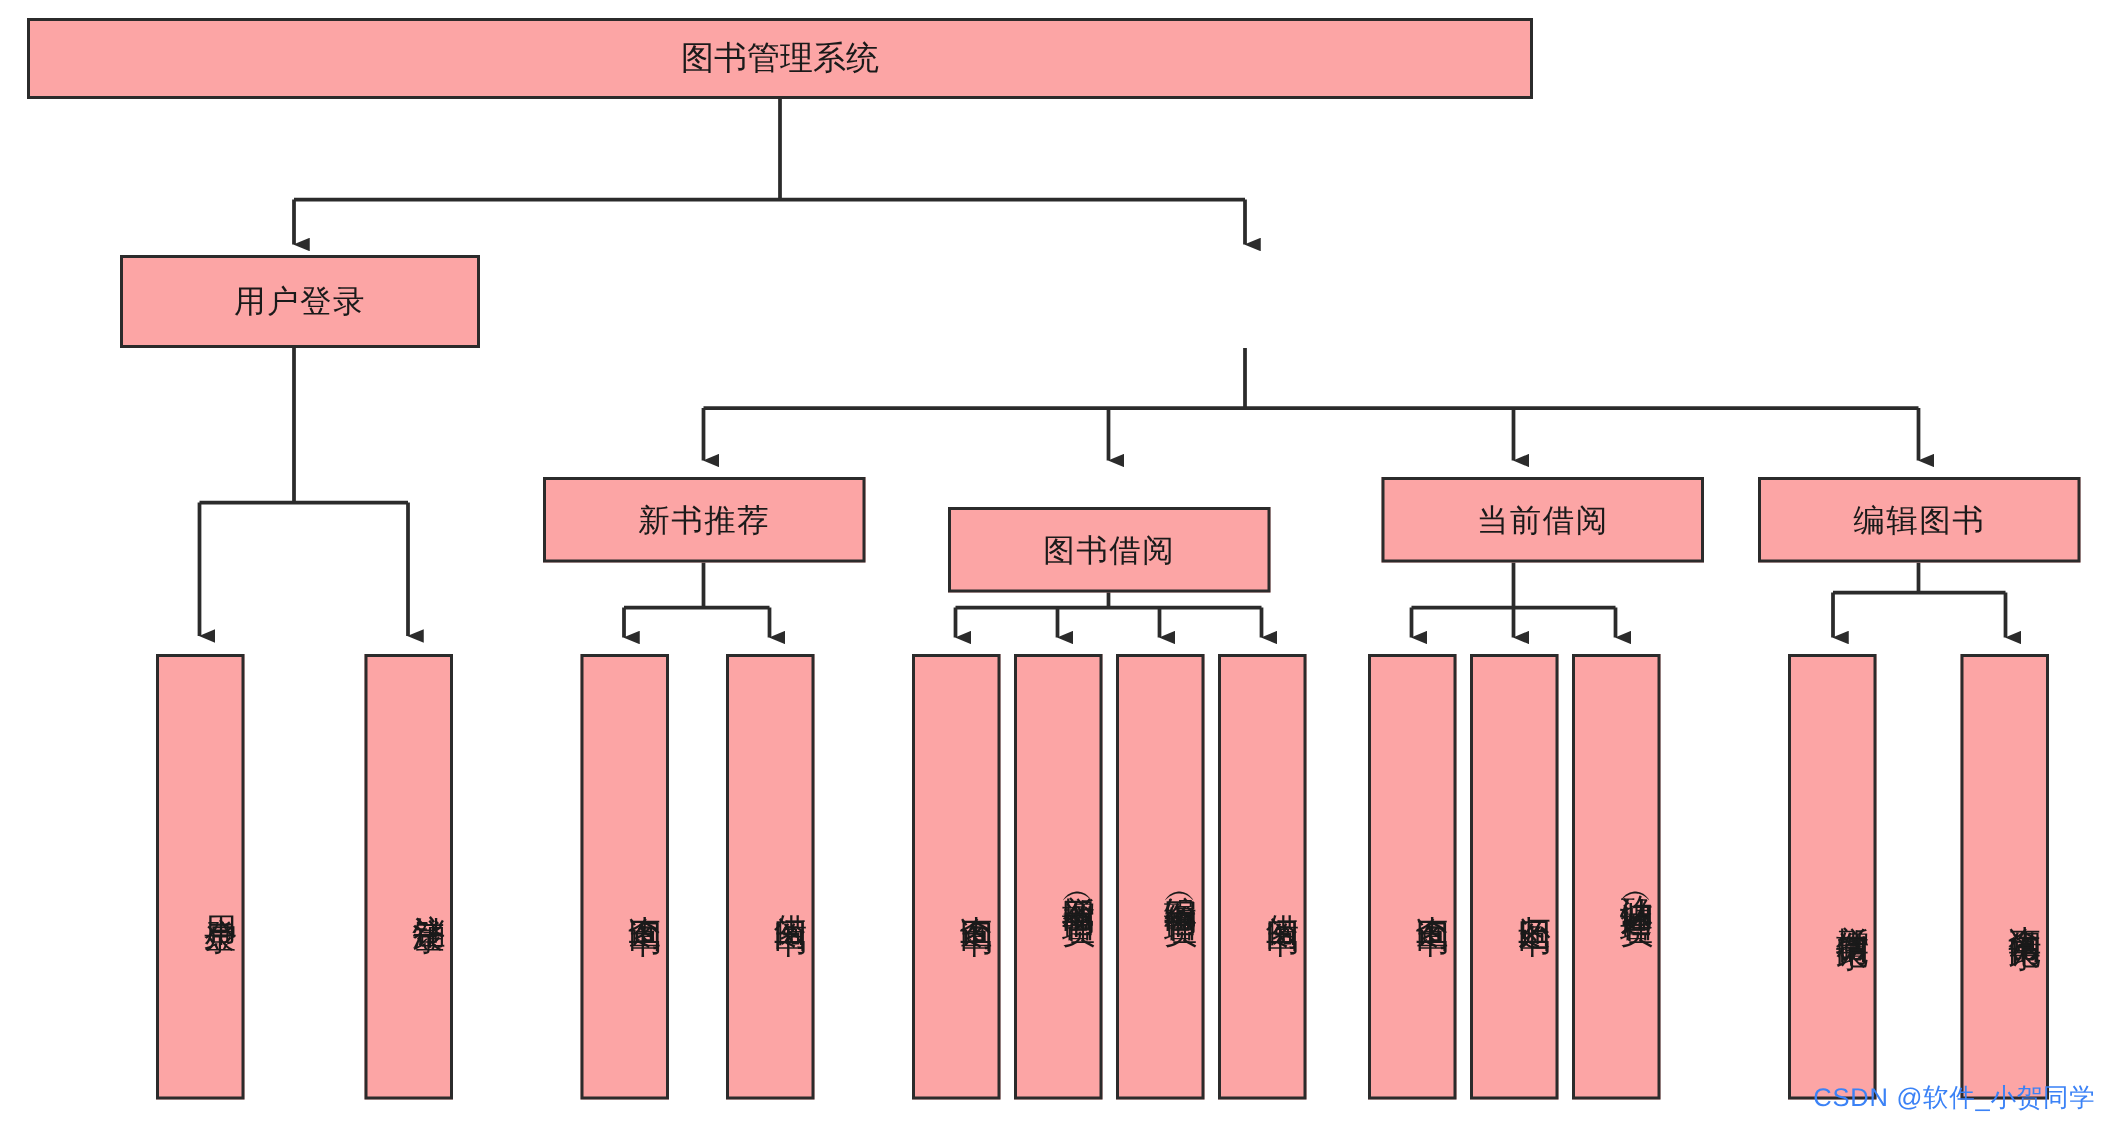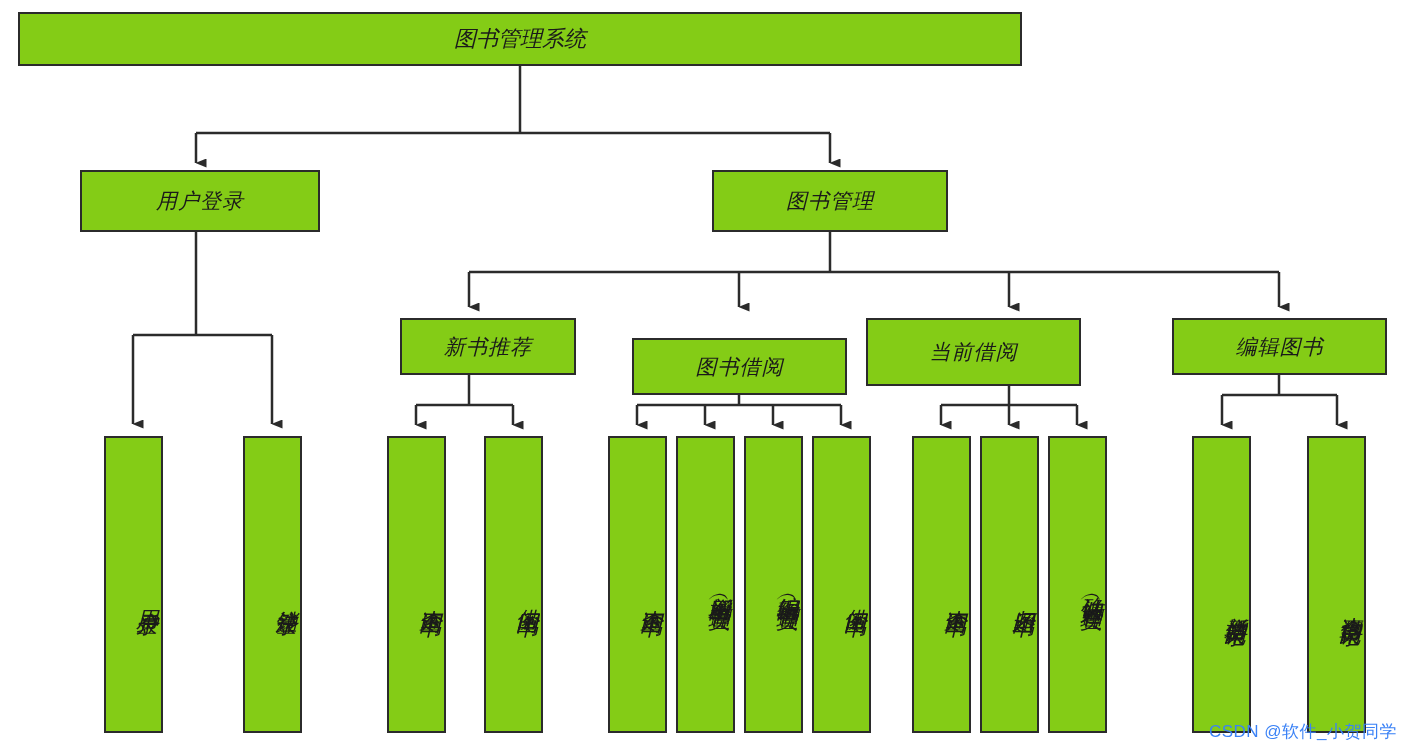--- a/index.html
+++ b/index.html
@@ -1,22 +1,22 @@
 <!DOCTYPE html>
 <html><head>
 <meta charset="utf-8">
 <style>
   html,body{margin:0;padding:0;background:#ffffff;}
   body{width:1405px;height:747px;overflow:hidden;
        font-family:"Liberation Sans","DejaVu Sans",sans-serif;}
   #canvas{position:relative;width:1405px;height:747px;background:#ffffff;}
   svg#wires{position:absolute;left:0;top:0;width:1405px;height:747px;}
-  .node{position:absolute;box-sizing:border-box;background:#84cc16;
+  .node{position:absolute;box-sizing:border-box;background:#fca5a5;
         border:2.5px solid #2b2b2b;display:flex;align-items:center;
-        justify-content:center;color:#1a1a1a;font-style:italic;}
+        justify-content:center;color:#1a1a1a;}
   .node.h{font-size:21px;letter-spacing:1px;}
   .node.root{font-size:22px;}
   .node.v{writing-mode:vertical-rl;text-orientation:upright;
           font-size:22px;line-height:1.24;letter-spacing:2px;
           align-items:flex-start;justify-content:center;padding-top:22px;}
   .node.v > span{writing-mode:vertical-rl;text-orientation:upright;}
   .watermark{position:absolute;right:8px;bottom:4px;font-size:17px;
              color:#3b82f6;white-space:nowrap;letter-spacing:.5px;}
 </style>
 </head>
@@ -74,31 +74,28 @@
     </g>
   </svg>
 
   <div class="node root" style="left:18px;top:12px;width:1004px;height:54px;">
     <span>图书管理系统</span>
   </div>
 
   <div class="node h" style="left:80px;top:170px;width:240px;height:62px;">
     <span>用户登录</span>
   </div>
-  <div class="node h" style="left:712px;top:170px;width:236px;height:62px;">
-    <span>图书管理</span>
-  </div>
 
-  <div class="node h" style="left:362px;top:318px;width:176px;height:57px;margin-left:38px;">
+  <div class="node h" style="left:362px;top:318px;width:215px;height:57px;">
     <span>新书推荐</span>
   </div>
   <div class="node h" style="left:632px;top:318px;width:215px;height:57px;margin-top:20px;">
     <span>图书借阅</span>
   </div>
-  <div class="node h" style="left:866px;top:318px;width:215px;height:68px;">
+  <div class="node h" style="left:921px;top:318px;width:215px;height:57px;">
     <span>当前借阅</span>
   </div>
   <div class="node h" style="left:1172px;top:318px;width:215px;height:57px;">
     <span>编辑图书</span>
   </div>
 
   <div class="node v" style="left:104px;top:436px;width:59px;height:297px;">
     <span>用户登录</span>
   </div>
   <div class="node v" style="left:243px;top:436px;width:59px;height:297px;">

